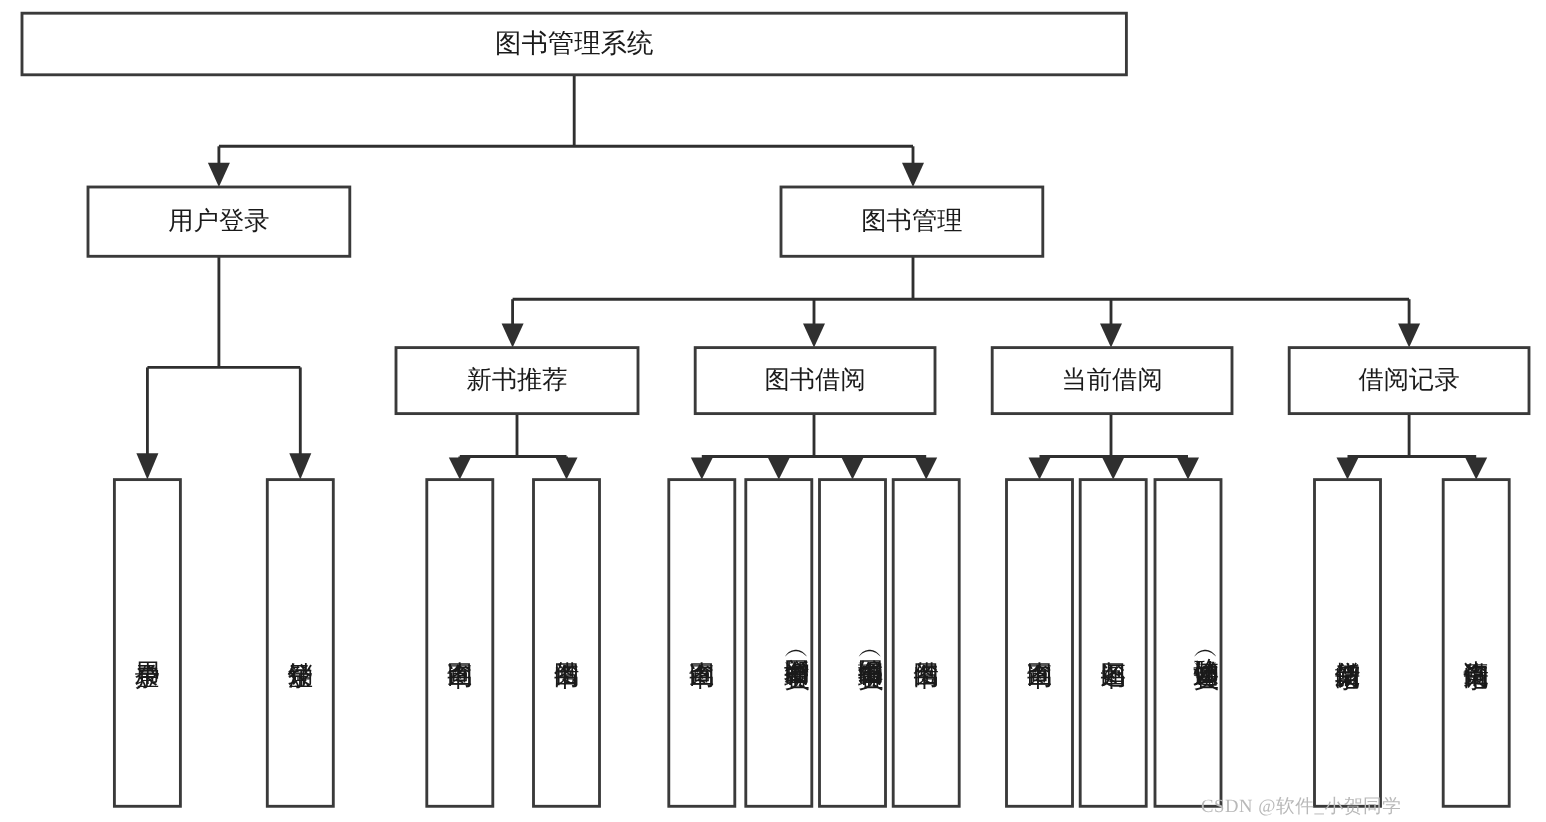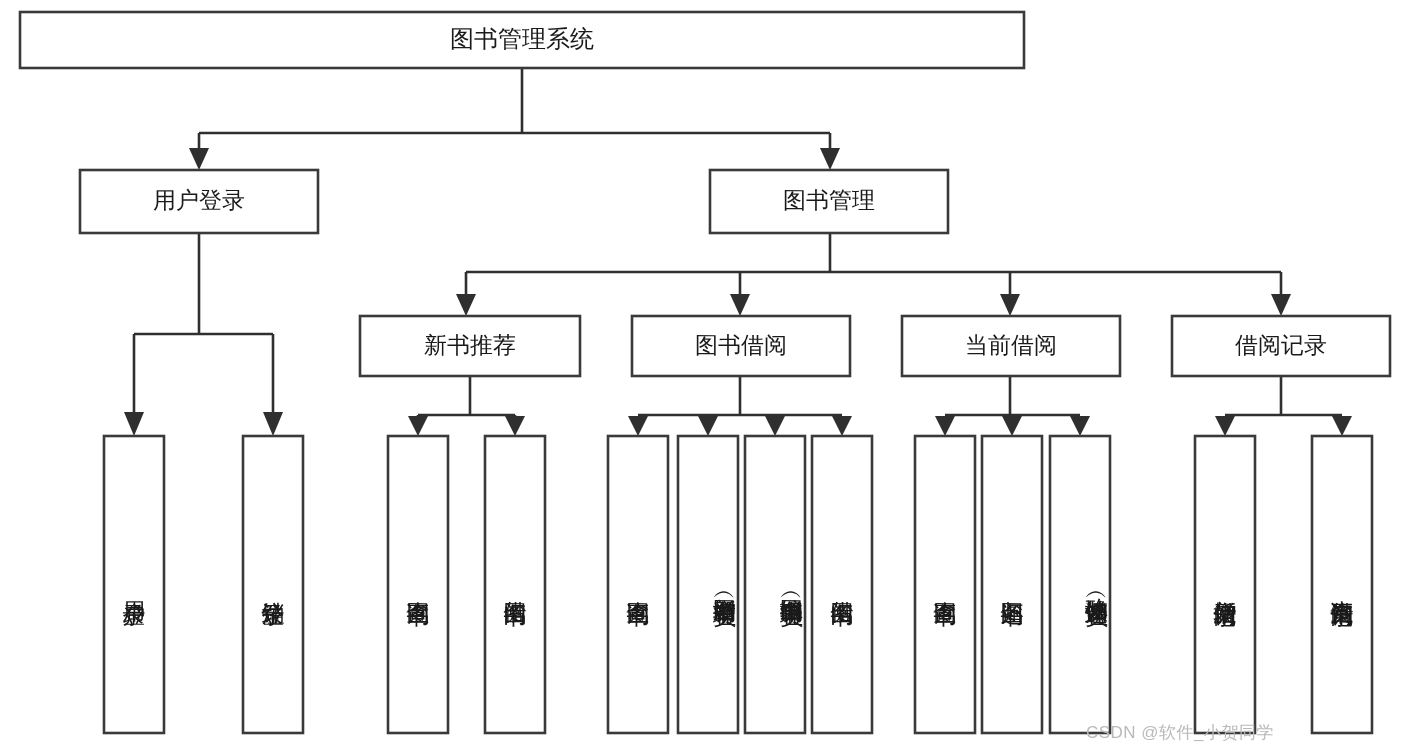--- a/index.html
+++ b/index.html
@@ -68,21 +68,21 @@
     white-space: nowrap;
     display: flex;
     align-items: center;
     justify-content: center;
     pointer-events: none;
   }
   .watermark {
     position: absolute;
     right: 8px;
     bottom: 3px;
-    font-family: Liberation Sans, sans-serif;
+    font-family: Liberation Serif, serif;
     font-size: 17px;
     color: #b9b9b9;
     letter-spacing: 0.5px;
     white-space: nowrap;
   }
 </style>
 </head>
 <body>
 
 <div id="diagram-root">

